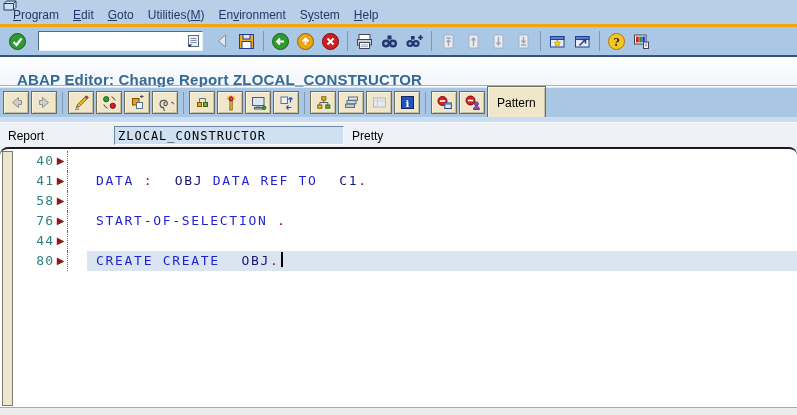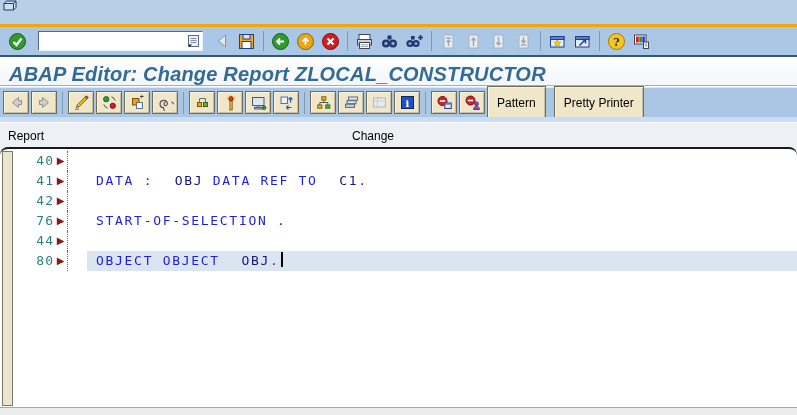--- a/index.html
+++ b/index.html
@@ -22,21 +22,21 @@
           display:flex; align-items:center; justify-content:center; }
   .tbtn.dis { opacity:.9; }
   .tsep { width:0; height:20px; border-left:1px solid #7f98b6; margin:0 4px; }
   .cmdwrap { position:relative; width:165px; height:20px; margin:0 6px 0 8px; }
   .cmd { width:100%; height:100%; border:1px solid; border-color:#516c8a #e9f1f9 #e9f1f9 #516c8a;
          background:#fff; font-size:12px; padding:1px 18px 1px 3px; font-family:"Liberation Sans",sans-serif; }
   .cmdicon { position:absolute; right:3px; top:3px; }
   
   .titlebar { position:absolute; top:57px; left:0; right:0; height:29px;
               background:linear-gradient(#ffffff,#f2f6fb); border-bottom:1px solid #9fb0c0; }
-  .titlebar h1 { margin:0; padding:6px 0 0 9px; font-size:20px; font-weight:bold; color:#336a96; letter-spacing:.2px;font-style:italic; }
+  .titlebar h1 { margin:8px; padding:6px 0 0 9px; font-size:15px; font-weight:bold; color:#336a96; letter-spacing:.2px; }
   
   .apptoolbar { position:absolute; top:87px; left:0; right:0; height:30px; background:#a9c6e5;
                 border-top:1px solid #dce9f6; display:flex; align-items:center; padding-left:3px; }
   .abtn { height:23px; min-width:26px; background:#f0e7cb; border:1px solid #6d6d5d;
           box-shadow:inset 1px 1px 0 #fbf4dd, inset -1px -1px 0 #c9bf9f;
           display:inline-flex; align-items:center; justify-content:center; margin-right:2px; padding:0 2px;
           font-family:"Liberation Sans",sans-serif; }
   .abtn.txt { padding:16px 9px; font-size:12px; color:#000; margin-right:8px; }
   .asep { width:0; height:22px; border-left:1px solid #7f98b6; margin:0 5px 0 3px; }
   .subrow { position:absolute; top:117px; left:0; right:0; height:5px; background:#c9dcf1; }
@@ -71,20 +71,29 @@
 
 <div class="screen">
 
   <div class="menubar">
     <span class="sysicon">
       <svg width="14" height="11" viewBox="0 0 14 11">
           <path d="M1 3.5L3.5 1H13v6.5L10.5 10H1z" fill="#cfe0f2" stroke="#1e3a66"></path>
           <path d="M1 3.5h9.5V10M10.5 3.5L13 1" stroke="#1e3a66" fill="none"></path>
         </svg>
     </span>
+    <div class="menu-items" id="menu-items">
+        <span class="menu-item"><span class="mn">P</span>rogram</span>
+        <span class="menu-item"><span class="mn">E</span>dit</span>
+        <span class="menu-item"><span class="mn">G</span>oto</span>
+        <span class="menu-item">Utilities(<span class="mn">M</span>)</span>
+        <span class="menu-item">En<span class="mn">v</span>ironment</span>
+        <span class="menu-item">S<span class="mn">y</span>stem</span>
+        <span class="menu-item"><span class="mn">H</span>elp</span>
+      </div>
   </div>
   <div class="orange-line"></div>
 
   <div class="toolbar">
     <button class="tbtn">
       <span>
           <svg width="19" height="19" viewBox="0 0 19 19">
             <circle cx="9.5" cy="9.5" r="8" fill="#2f9a2f" stroke="#1b5e1b"></circle>
             <path d="M5.5 10l3 3 5-6.5" stroke="#fff" stroke-width="2.2" fill="none"></path>
           </svg>
@@ -392,48 +401,48 @@
       <span>
           <svg width="17" height="17" viewBox="0 0 17 17">
             <circle cx="6.5" cy="6.5" r="4.5" fill="#d42222" stroke="#7e0c0c"></circle>
             <rect x="3.8" y="5.7" width="5.4" height="1.6" fill="#fff"></rect>
             <circle cx="12.5" cy="9.8" r="1.9" fill="#8a55b0" stroke="#5a3080"></circle>
             <path d="M9.6 15.5c.3-2.4 1.4-3.6 2.9-3.6s2.6 1.2 2.9 3.6z" fill="#8a55b0" stroke="#5a3080"></path>
           </svg>
         </span>
     </button>
     <button class="abtn txt">Pattern</button>
-    <button class="abtn txt">Pretty Printer</button>
   </div>
   <div class="subrow"></div>
 
   <div class="reportrow">
     <span class="rlabel">Report</span>
-    <span class="rstatus">Change</span>
+    <input class="rinput" value="ZLOCAL_CONSTRUCTOR" style="">
+    <span class="rstatus">Pretty</span>
   </div>
 
   <div class="editor">
     <div class="margin-strip"></div>
     <div class="code-lines" id="code-lines">
         <div class="crow">
           <span class="ln">40</span>
           <span class="tri">▶</span>
           <div class="ccell">
             <div class="linebox"></div>
           </div>
         </div>
         <div class="crow">
           <span class="ln">41</span>
           <span class="tri">▶</span>
           <div class="ccell">
             <div class="linebox"><span class="seg kw">DATA </span><span class="seg pu">: </span><span class="seg id">OBJ </span><span class="seg kw">DATA REF TO </span><span class="seg id">C1</span><span class="seg pu">.</span></div>
           </div>
         </div>
         <div class="crow">
-          <span class="ln">42</span>
+          <span class="ln">58</span>
           <span class="tri">▶</span>
           <div class="ccell">
             <div class="linebox"></div>
           </div>
         </div>
         <div class="crow">
           <span class="ln">76</span>
           <span class="tri">▶</span>
           <div class="ccell">
             <div class="linebox"><span class="seg kw">START-OF-SELECTION </span><span class="seg pu">.</span></div>
@@ -443,20 +452,20 @@
           <span class="ln">44</span>
           <span class="tri">▶</span>
           <div class="ccell">
             <div class="linebox"></div>
           </div>
         </div>
         <div class="crow">
           <span class="ln">80</span>
           <span class="tri">▶</span>
           <div class="ccell">
-            <div class="linebox current"><span class="seg kw">OBJECT OBJECT </span><span class="seg id">OBJ</span><span class="seg pu">.</span><span class="caret"></span></div>
+            <div class="linebox current"><span class="seg kw">CREATE CREATE </span><span class="seg id">OBJ</span><span class="seg pu">.</span><span class="caret"></span></div>
           </div>
         </div>
       </div>
   </div>
 
   <div class="bottomstrip"></div>
 </div>
 
 </body></html>

